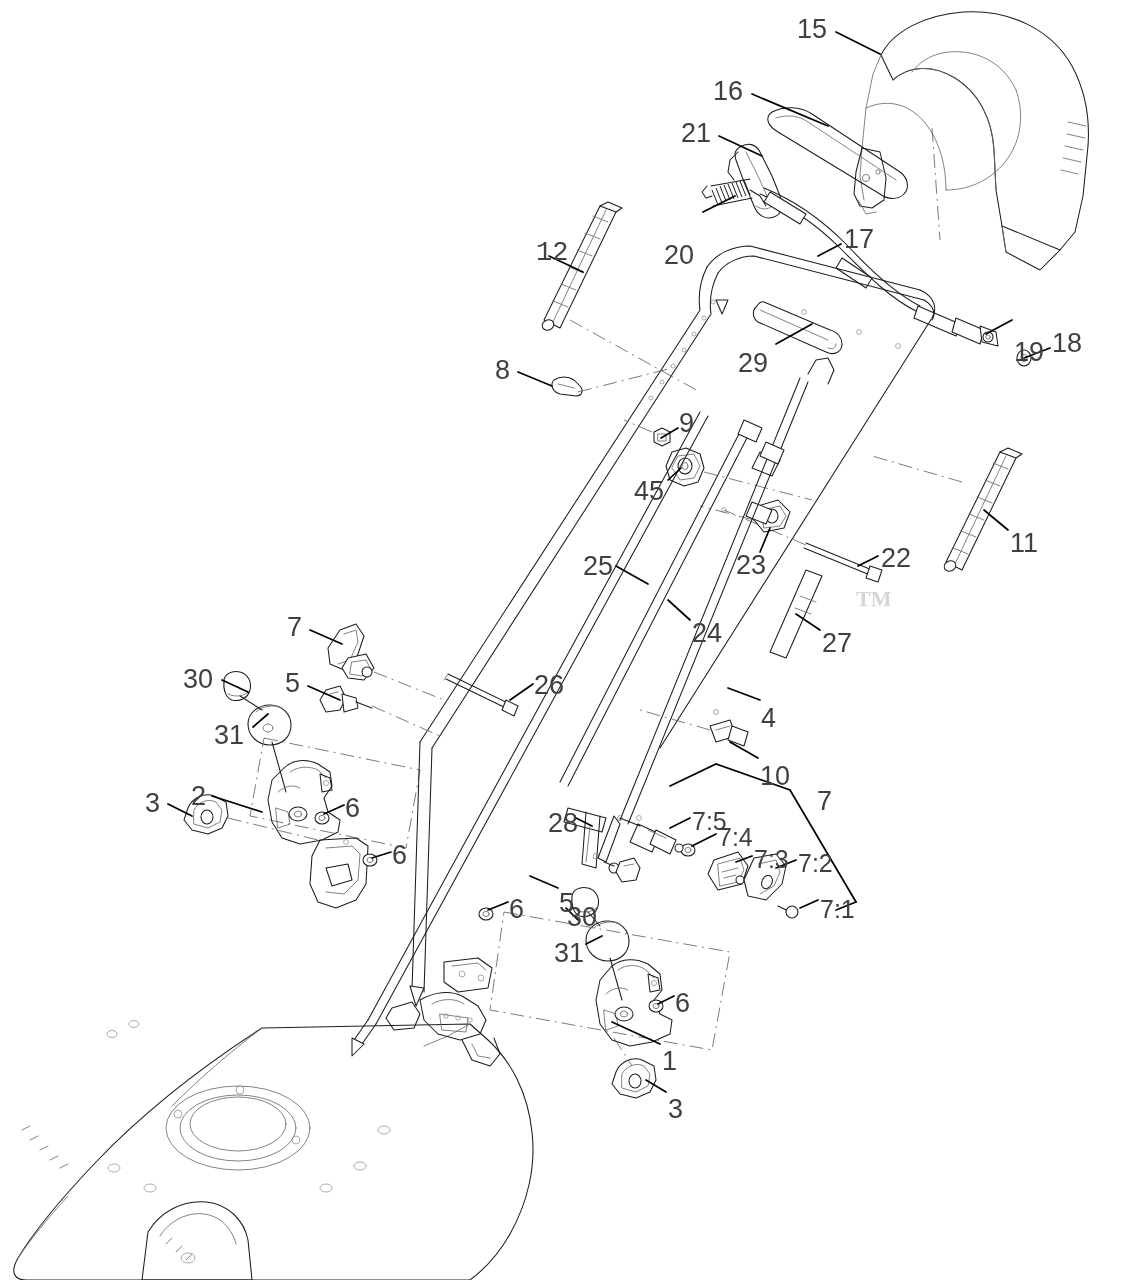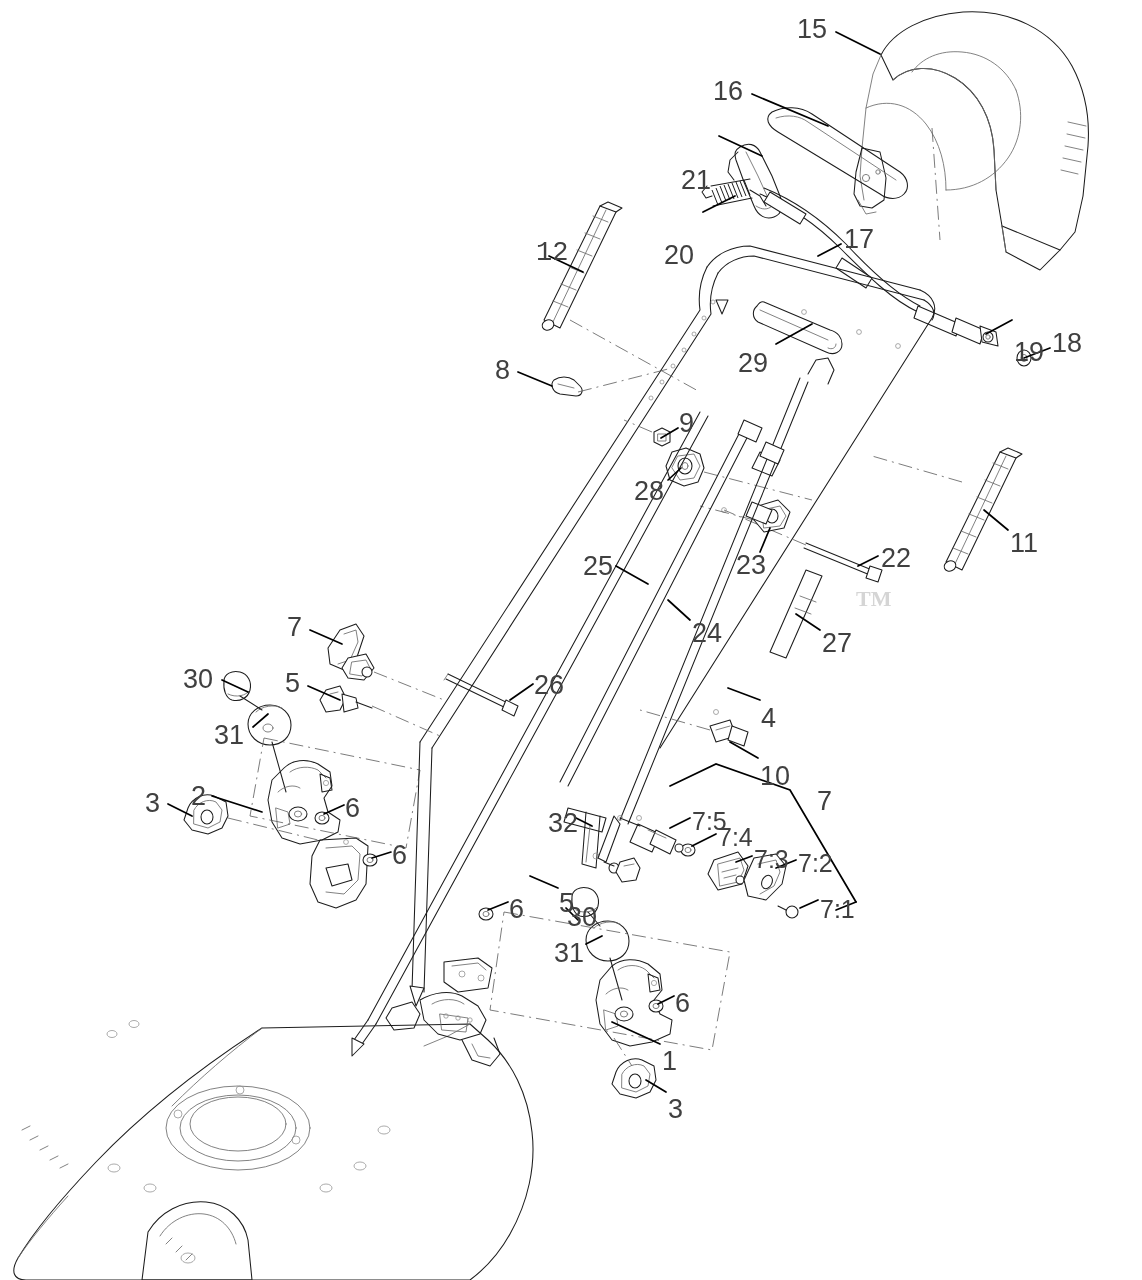--- a/index.html
+++ b/index.html
@@ -497,49 +497,49 @@
       <path class="ld" d="M660 1044 L 612 1022"></path>
       <path class="ld" d="M666 1092 L 646 1080"></path>
     </g>
   </svg>
 
   <div class="wmtm">TM</div>
 
   <div id="labels">
       <div class="lbl" style="left: 797px; top: 16px;">15</div>
       <div class="lbl" style="left: 713px; top: 78px;">16</div>
-      <div class="lbl" style="left: 681px; top: 120px; margin-top: 47px;">21</div>
+      <div class="lbl" style="left: 681px; top: 120px;">21</div>
       <div class="lbl" style="left: 664px; top: 206px; margin-top: 36px;">20</div>
       <div class="lbl" style="left: 844px; top: 226px;">17</div>
       <div class="lbl" style="left: 1014px; top: 303px; margin-top: 36px;">19</div>
       <div class="lbl" style="left: 1052px; top: 330px;">18</div>
       <div class="lbl" style="left: 536px; top: 240px; font-family: Liberation Mono, monospace;">12</div>
       <div class="lbl" style="left: 738px; top: 334px; margin-top: 16px;">29</div>
       <div class="lbl" style="left: 495px; top: 357px;">8</div>
       <div class="lbl" style="left: 679px; top: 410px;">9</div>
-      <div class="lbl" style="left: 634px; top: 478px;">28</div>
+      <div class="lbl" style="left: 634px; top: 478px;">45</div>
       <div class="lbl" style="left: 1010px; top: 530px;">11</div>
       <div class="lbl" style="left: 881px; top: 545px;">22</div>
       <div class="lbl" style="left: 736px; top: 552px;">23</div>
       <div class="lbl" style="left: 583px; top: 553px;">25</div>
       <div class="lbl" style="left: 822px; top: 630px;">27</div>
       <div class="lbl" style="left: 692px; top: 620px;">24</div>
       <div class="lbl" style="left: 287px; top: 614px;">7</div>
       <div class="lbl" style="left: 285px; top: 670px;">5</div>
       <div class="lbl" style="left: 534px; top: 672px;">26</div>
       <div class="lbl" style="left: 183px; top: 666px;">30</div>
       <div class="lbl" style="left: 214px; top: 722px;">31</div>
       <div class="lbl" style="left: 761px; top: 705px;">4</div>
       <div class="lbl" style="left: 760px; top: 763px;">10</div>
       <div class="lbl" style="left: 817px; top: 788px;">7</div>
       <div class="lbl" style="left: 191px; top: 783px;">2</div>
       <div class="lbl" style="left: 145px; top: 790px;">3</div>
       <div class="lbl" style="left: 345px; top: 795px;">6</div>
       <div class="lbl" style="left: 392px; top: 842px;">6</div>
-      <div class="lbl" style="left: 548px; top: 810px;">32</div>
+      <div class="lbl" style="left: 548px; top: 810px;">28</div>
       <div class="lbl sm" style="left: 692px; top: 808px;">7:5</div>
       <div class="lbl sm" style="left: 718px; top: 824px;">7:4</div>
       <div class="lbl sm" style="left: 754px; top: 846px;">7:3</div>
       <div class="lbl sm" style="left: 798px; top: 850px;">7:2</div>
       <div class="lbl sm" style="left: 820px; top: 896px;">7:1</div>
       <div class="lbl" style="left: 559px; top: 890px;">5</div>
       <div class="lbl" style="left: 509px; top: 896px;">6</div>
       <div class="lbl" style="left: 567px; top: 904px;">30</div>
       <div class="lbl" style="left: 554px; top: 940px;">31</div>
       <div class="lbl" style="left: 675px; top: 990px;">6</div>

